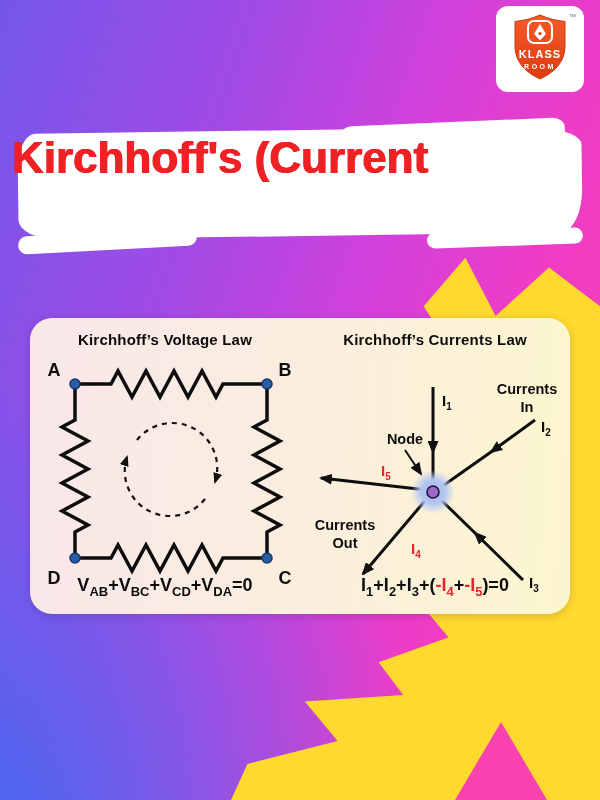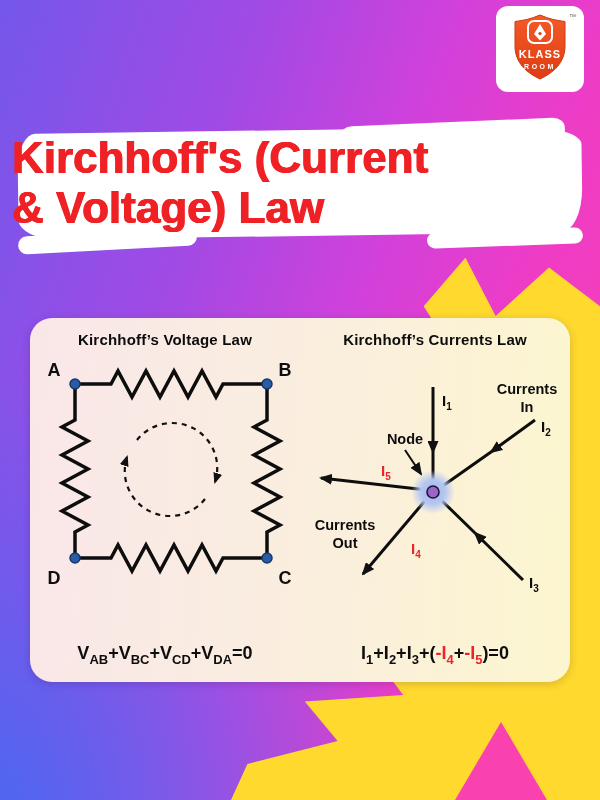--- a/index.html
+++ b/index.html
@@ -36,21 +36,21 @@
   .brush-top { position:absolute; left:57%; top:2px; width:39%; height:26px; background:#fff; border-radius:12px / 10px; transform:rotate(-2.4deg); }
   .brush-bl { position:absolute; left:1%; bottom:2px; width:31%; height:18px; background:#fff; border-radius:10px; transform:rotate(-3deg); }
   .brush-br { position:absolute; right:1%; bottom:6px; width:27%; height:16px; background:#fff; border-radius:8px; transform:rotate(-2deg); }
   .title-text {
     position:relative; z-index:2; text-align:left; padding-top:13px;
     color:#ef2125; font-weight:bold; font-size:44px; line-height:1.13;
     text-shadow: 0.6px 0 0 currentColor, -0.6px 0 0 currentColor;
   }
   
   .card {
-    position:absolute; left:30px; top:318px; width:540px; height:364px;
+    position:absolute; left:30px; top:318px; width:540px; height:296px;
     border-radius:22px;
     background: linear-gradient(94deg, #f9e7e9 0%, #faeede 52%, #fcf6cf 100%);
     box-shadow: 0 2px 8px rgba(40,10,60,0.18);
   }
   .panel { position:absolute; top:0; height:100%; width:270px; }
   .panel.left { left:0; }
   .panel.right { left:270px; }
   .panel-heading { text-align:center; font-weight:bold; font-size:15px; color:#0c0c0c; padding-top:13px; letter-spacing:0.2px; }
   svg.diagram { display:block; margin:4px auto 0; }
   .equation { position:absolute; bottom:15px; width:100%; text-align:center; font-weight:bold; font-size:18px; color:#0d0d0d; white-space:nowrap; }
@@ -92,21 +92,20 @@
     </svg>
   </div>
 
   <div class="title-wrap">
     <div class="brush-main"></div>
     <div class="brush-top"></div>
     <div class="brush-bl"></div>
     <div class="brush-br"></div>
     <div class="title-text">
       <div>Kirchhoff's (Current</div>
-      <div>&amp; Voltage) Law</div>
     </div>
   </div>
 
   <div class="card">
 
     <div class="panel left">
       <div class="panel-heading">Kirchhoff’s Voltage Law</div>
 
       <svg class="diagram" width="260" height="238" viewBox="0 0 260 238">
         <defs>

